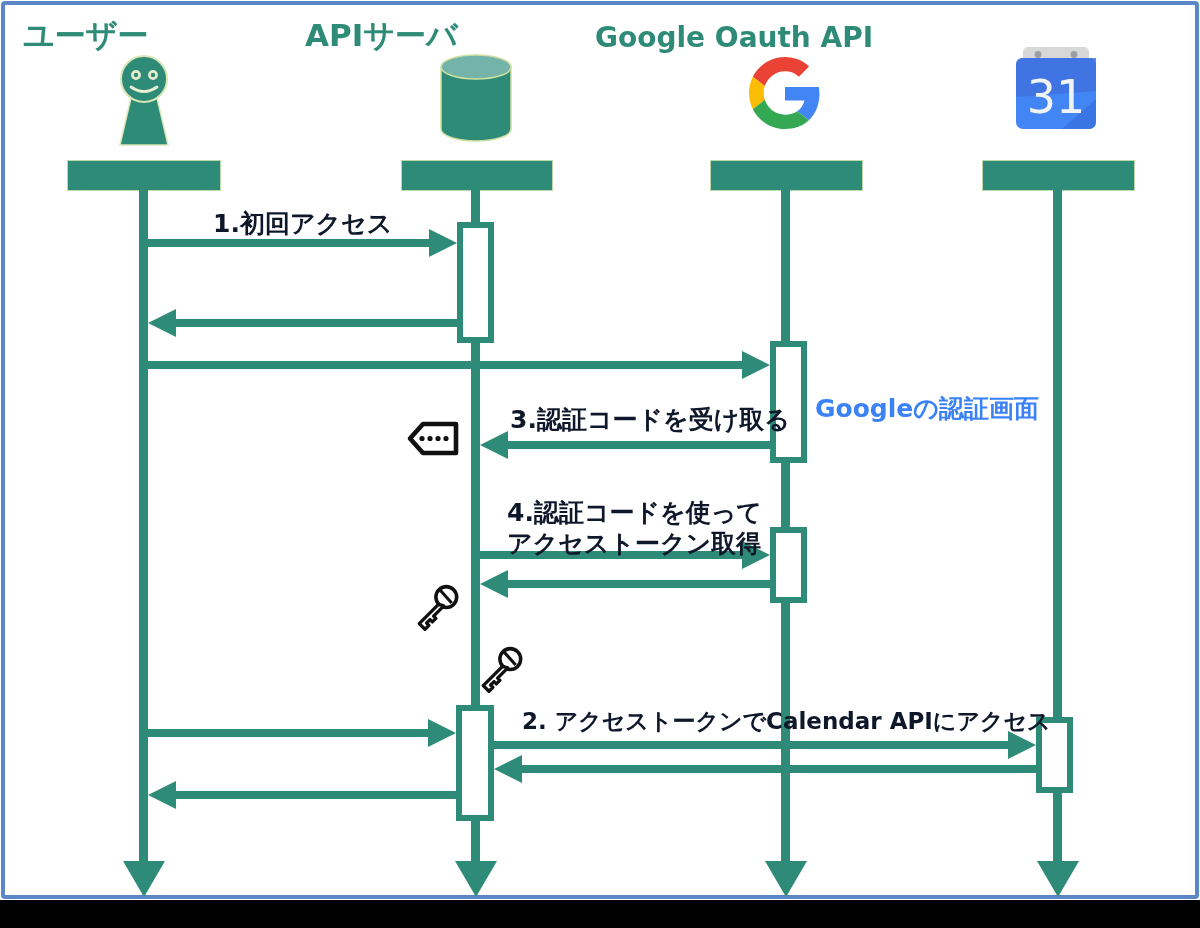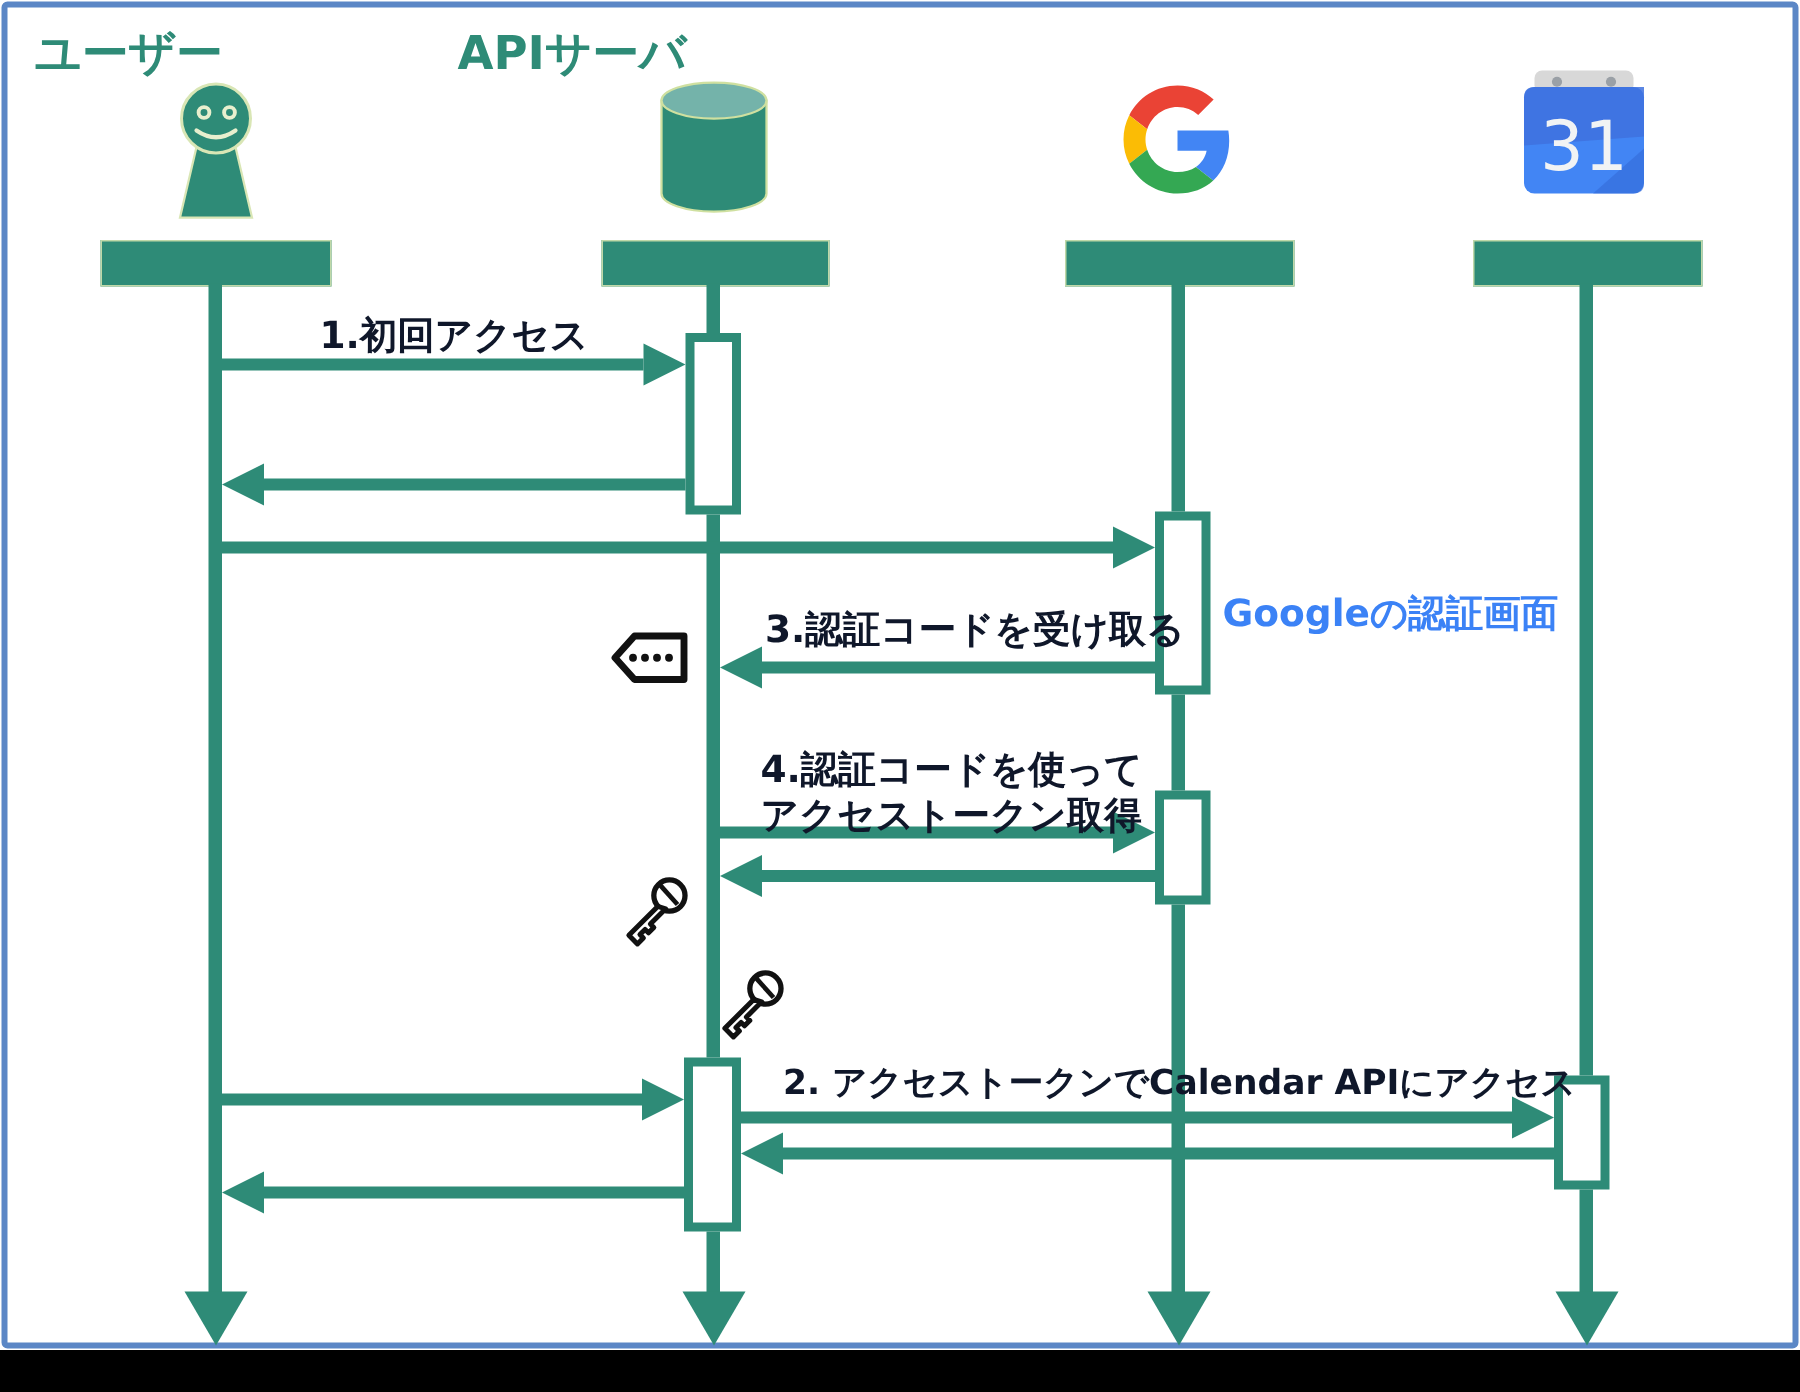--- a/index.html
+++ b/index.html
@@ -28,20 +28,21 @@
 </style>
 </head>
 <body>
 
 <div class="stage">
   <div class="paper"></div>
   <div class="frame">
 
     <div class="actor-label" style="left:18px;top:10px;font-size:31px;">ユーザー</div>
     <div class="actor-label" style="left:300px;top:10px;font-size:31px;">APIサーバ</div>
+    <div class="actor-label" style="left:590px;top:16px;font-size:28px;">Google Oauth API</div>
 
     <svg style="left:90px;top:46px;" width="98" height="96" viewBox="0 0 98 96">
       <path d="M36 47 L62 47 L73 94 L25 94 Z" fill="#2E8B77" stroke="#D9E6B5" stroke-width="1.5"></path>
       <circle cx="49" cy="28" r="23" fill="#2E8B77" stroke="#D9E6B5" stroke-width="2"></circle>
       <circle cx="41" cy="24" r="3.6" fill="none" stroke="#E8EFCE" stroke-width="2.6"></circle>
       <circle cx="58" cy="24" r="3.6" fill="none" stroke="#E8EFCE" stroke-width="2.6"></circle>
       <path d="M36 36 Q49 45 62 36" fill="none" stroke="#E8EFCE" stroke-width="2.8" stroke-linecap="round"></path>
     </svg>
 
     <svg style="left:424px;top:44px;" width="94" height="98" viewBox="0 0 94 98">

